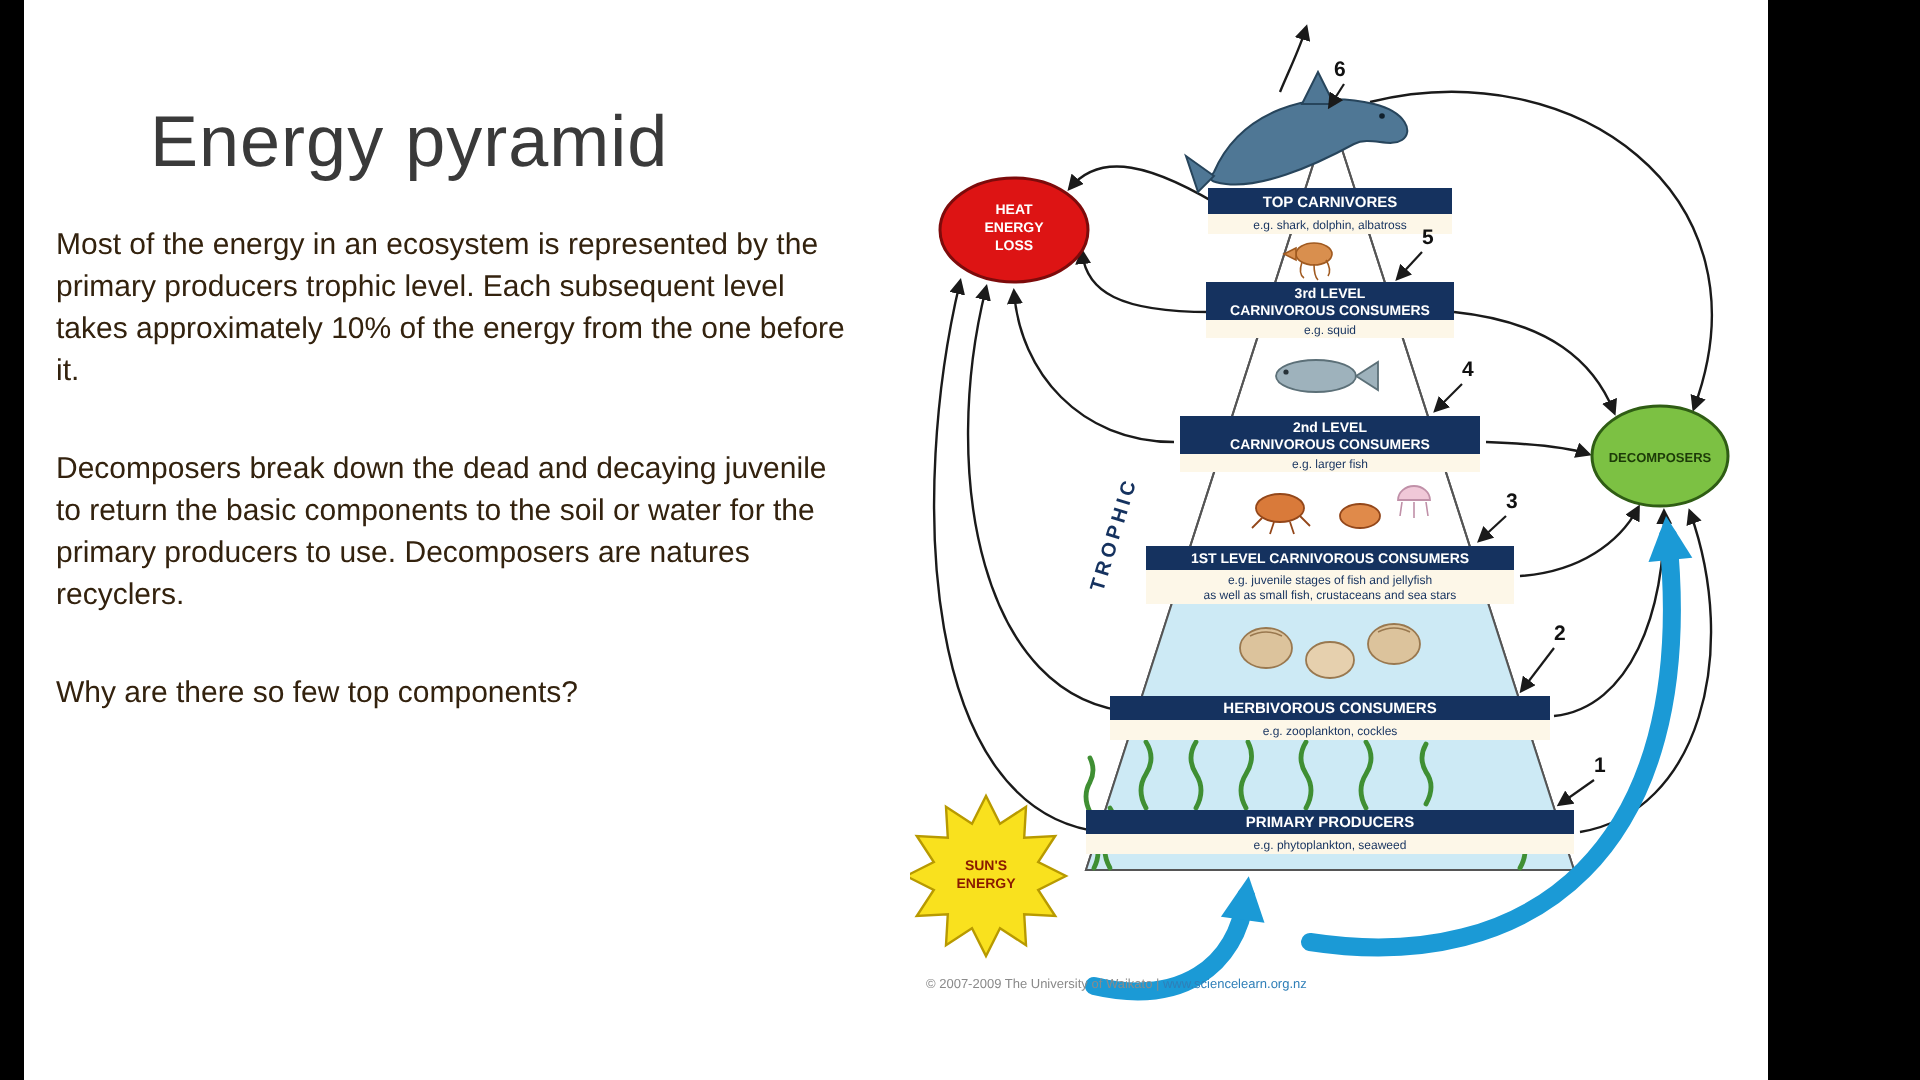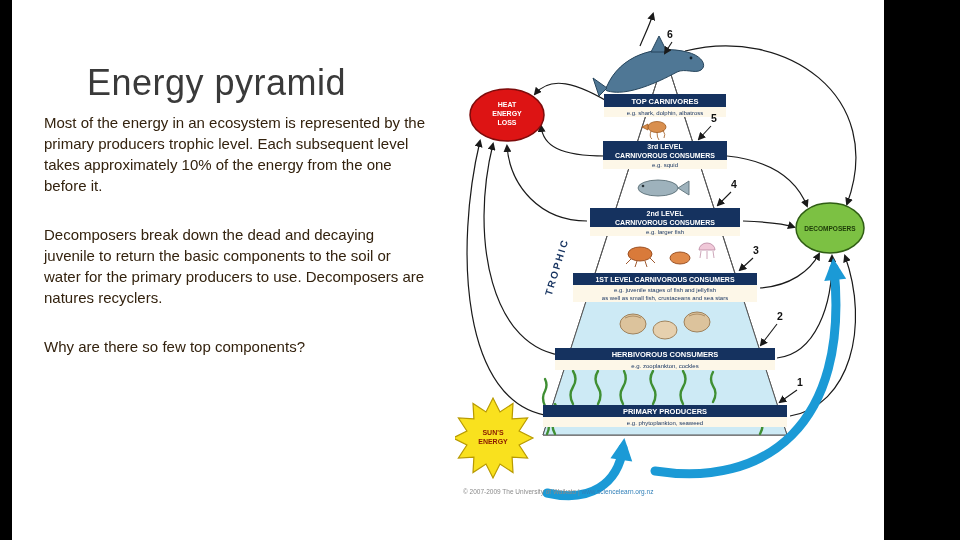--- a/index.html
+++ b/index.html
@@ -3,25 +3,25 @@
 <meta charset="utf-8">
 <style>
   html,body{margin:0;padding:0;}
   body{width:960px;height:540px;overflow:hidden;background:#000;
        font-family:"Liberation Sans", sans-serif;}
   .stage{position:relative;width:960px;height:540px;background:#000;}
   .edge-bar{position:absolute;top:0;height:540px;background:#000;}
   .edge-bar.left{left:0;width:12px;}
   .edge-bar.right{left:884px;width:76px;}
   .slide{position:absolute;left:12px;top:0;width:872px;height:540px;background:#ffffff;}
-  .slide-title{position:absolute;left:63px;top:50px;margin:12px;
+  .slide-title{position:absolute;left:63px;top:50px;margin:0;
        font-size:36px;font-weight:400;color:#3a3a3a;letter-spacing:0.5px;}
   .body-text{position:absolute;left:16px;top:112px;width:398px;
        font-size:15px;line-height:21px;color:#33220e;}
-  .body-text p{margin:0 0 28px 16px;}
+  .body-text p{margin:0 0 28px 0;}
   .diagram{position:absolute;left:443px;top:6px;font-family:"Liberation Sans", sans-serif;}
   .bar-title-text{fill:#ffffff;font-weight:bold;}
   .bar-sub-text{fill:#15325f;}
   .num{font-size:10.5px;font-weight:bold;fill:#111;}
   .oval-text-light{fill:#ffffff;font-weight:bold;font-size:7px;}
   .sun-text{fill:#8a1a00;font-weight:bold;font-size:7px;}
   .decomp-text{fill:#1c3a08;font-weight:bold;font-size:6.5px;}
   .trophic-text{fill:#15325f;font-weight:bold;font-size:10px;letter-spacing:2px;}
   .copy-prefix{fill:#8a8a8a;}
   .copy-url{fill:#2f7fb8;}

